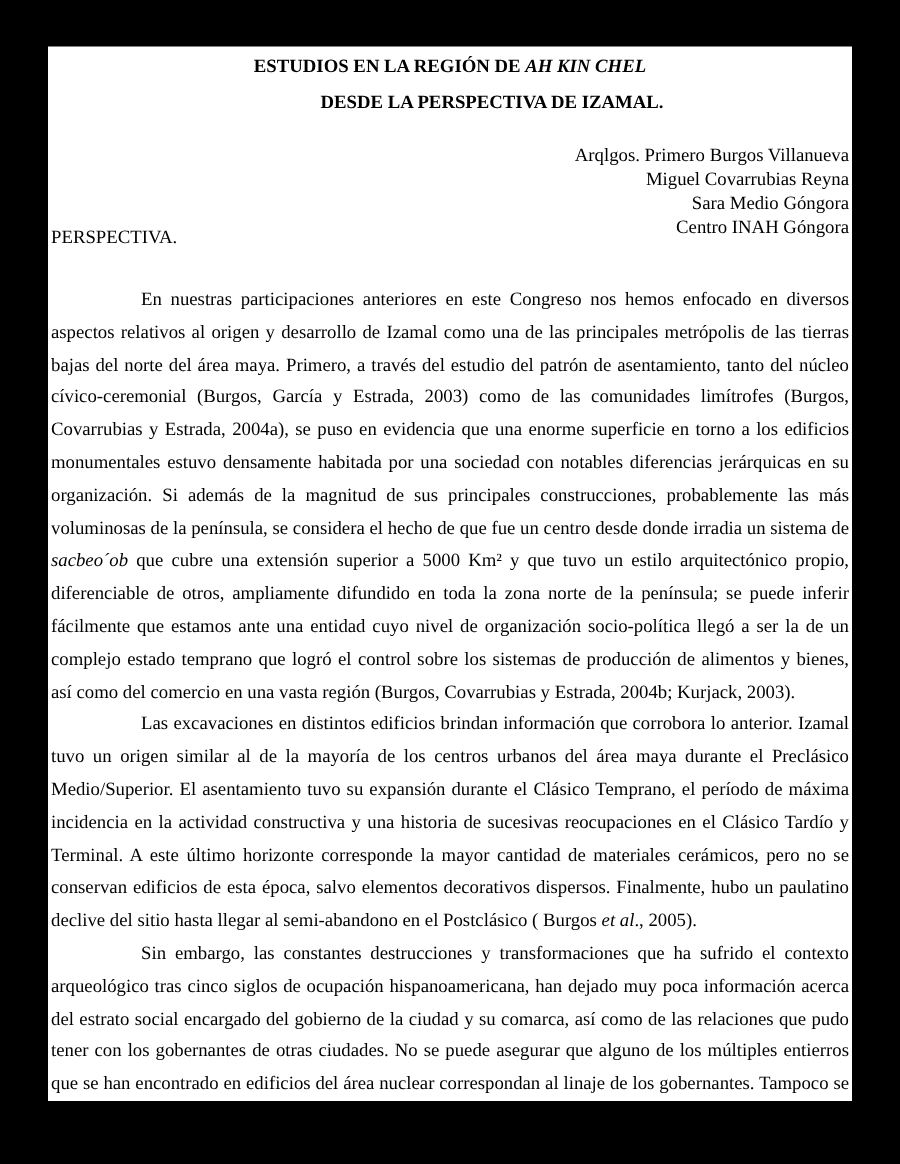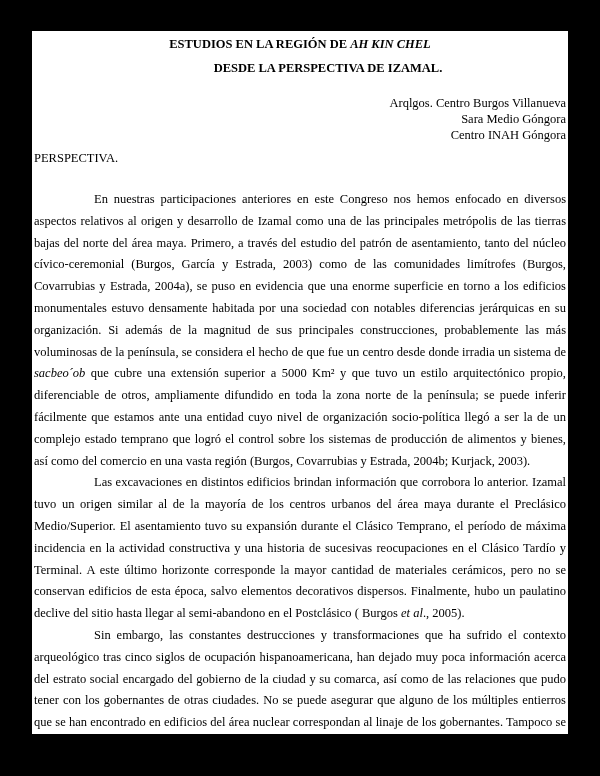--- a/index.html
+++ b/index.html
@@ -19,21 +19,22 @@
   i { font-style:italic; }
 </style>
 </head>
 <body>
 
 <div class="page">
   <div class="title t1"><span>ESTUDIOS EN LA REGIÓN DE </span><i>AH KIN CHEL</i></div>
   <div class="title t2">DESDE LA PERSPECTIVA DE IZAMAL.</div>
 
   <div class="authors">
-    <div>Arqlgos. Centro Burgos Villanueva</div>
+    <div>Arqlgos. Primero Burgos Villanueva</div>
+    <div>Miguel Covarrubias Reyna</div>
     <div>Sara Medio Góngora</div>
     <div>Centro INAH Góngora</div>
   </div>
 
   <div class="intro">PERSPECTIVA.</div>
 
   <div class="body">
     <p><span>En nuestras participaciones anteriores en este Congreso nos hemos enfocado en diversos aspectos relativos al origen y desarrollo de Izamal como una de las principales metrópolis de las tierras bajas del norte del área maya. Primero, a través del estudio del patrón de asentamiento, tanto del núcleo cívico-ceremonial (Burgos, García y Estrada, 2003) como de las comunidades limítrofes (Burgos, Covarrubias y Estrada, 2004a), se puso en evidencia que una enorme superficie en torno a los edificios monumentales estuvo densamente habitada por una sociedad con notables diferencias jerárquicas en su organización. Si además de la magnitud de sus principales construcciones, probablemente las más voluminosas de la península, se considera el hecho de que fue un centro desde donde irradia un sistema de </span><i>sacbeo´ob</i><span> que cubre una extensión superior a 5000 Km² y que tuvo un estilo arquitectónico propio, diferenciable de otros, ampliamente difundido en toda la zona norte de la península; se puede inferir fácilmente que estamos ante una entidad cuyo nivel de organización socio-política llegó a ser la de un complejo estado temprano que logró el control sobre los sistemas de producción de alimentos y bienes, así como del comercio en una vasta región (Burgos, Covarrubias y Estrada, 2004b; Kurjack, 2003).</span></p>
     <p><span>Las excavaciones en distintos edificios brindan información que corrobora lo anterior. Izamal tuvo un origen similar al de la mayoría de los centros urbanos del área maya durante el Preclásico Medio/Superior. El asentamiento tuvo su expansión durante el Clásico Temprano, el período de máxima incidencia en la actividad constructiva y una historia de sucesivas reocupaciones en el Clásico Tardío y Terminal. A este último horizonte corresponde la mayor cantidad de materiales cerámicos, pero no  se conservan edificios de esta época, salvo elementos decorativos dispersos. Finalmente, hubo un paulatino declive del sitio hasta llegar al semi-abandono en el Postclásico ( Burgos </span><i>et al</i><span>., 2005).</span></p>
     <p>Sin embargo, las constantes destrucciones y transformaciones que ha sufrido el contexto arqueológico tras cinco siglos de ocupación hispanoamericana, han dejado muy poca información acerca del estrato social encargado del gobierno de la ciudad y su comarca, así como de las relaciones que pudo tener con los gobernantes de otras ciudades. No se puede asegurar que alguno de los múltiples entierros que se han encontrado en edificios del área nuclear correspondan al linaje de los gobernantes. Tampoco se cuenta con estelas u otros objetos que presenten información escrita acerca de la élite. Las fuentes históricas mencionab un</p>

